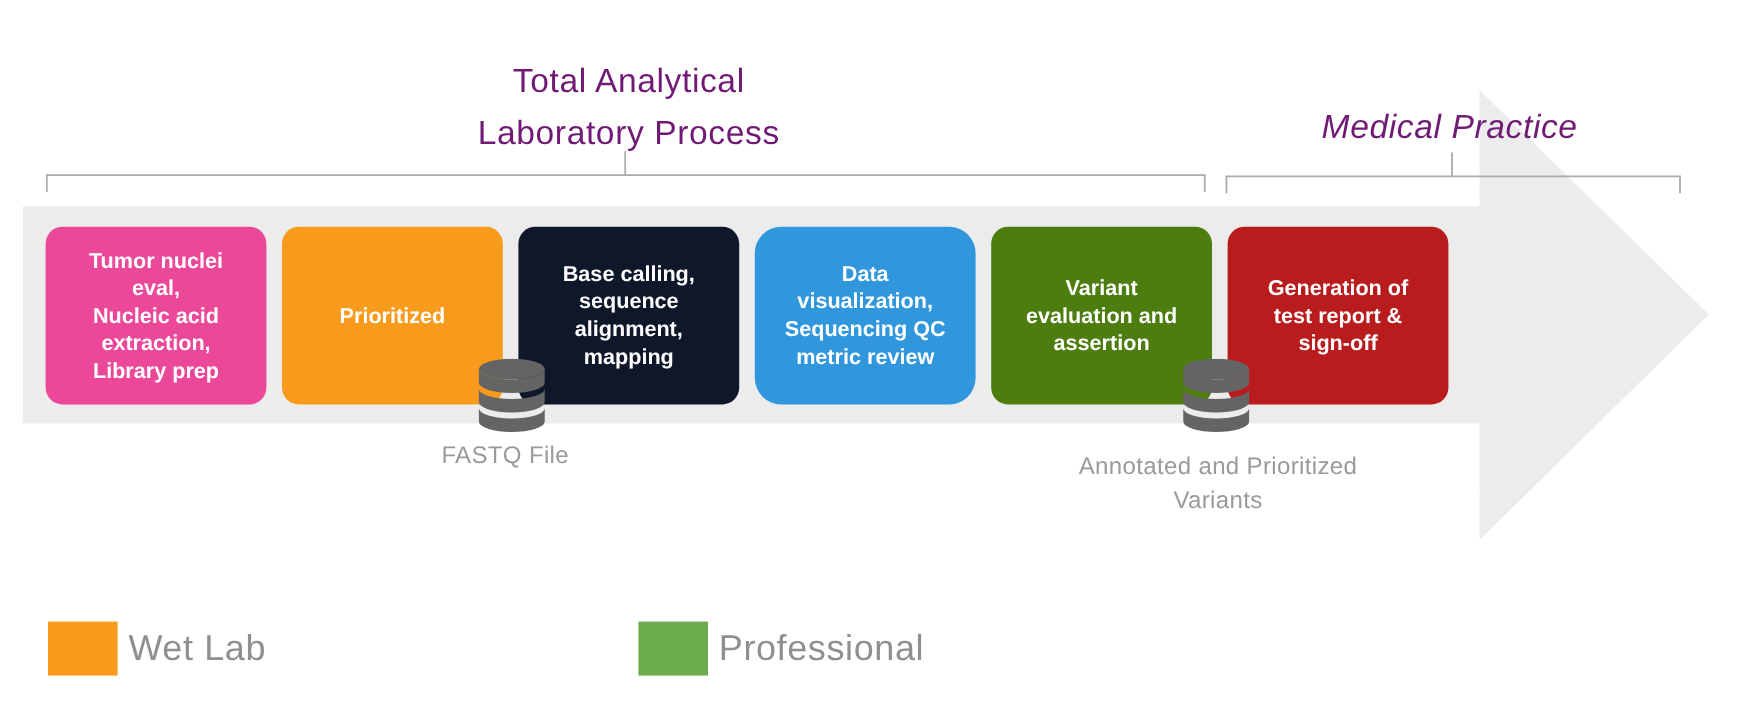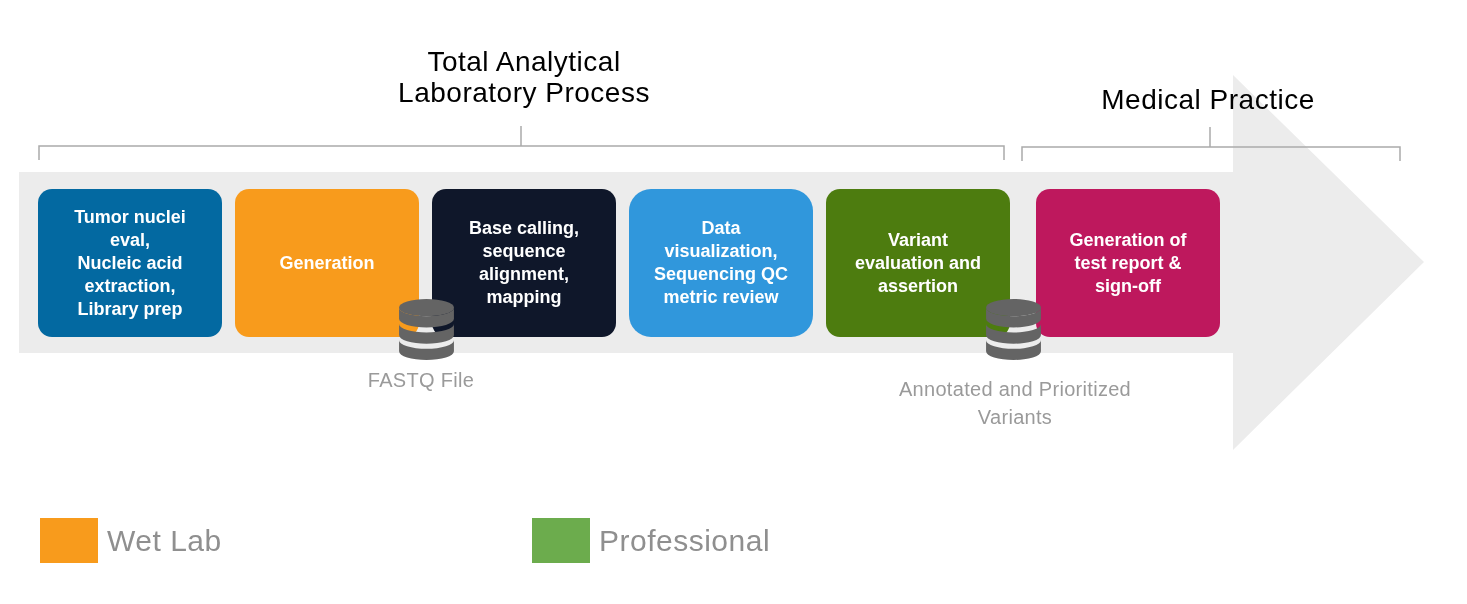--- a/index.html
+++ b/index.html
@@ -7,28 +7,28 @@
     position:relative;
     width:1467px;height:604px;
     background:#ffffff;
     font-family:"Liberation Sans", sans-serif;
     overflow:hidden;
   }
   .bg{position:absolute;left:0;top:0;}
   .title{
     position:absolute;
     text-align:center;
-    color:#000000;
+    color:#701a75;
     font-size:28px;
-    line-height:31px;
+    line-height:43px;
     white-space:pre-line;
     letter-spacing:0.5px;
   }
   .t1{left:274px;top:46px;width:500px;}
-  .t2{left:958px;top:84px;width:500px;}
+  .t2{left:958px;top:84px;width:500px;font-style:italic;}
   .stages{
     position:absolute;left:38px;top:189px;
     display:flex;gap:13px;
   }
   .stage{
     width:184px;height:148px;
     border-radius:14px;
     color:#ffffff;
     font-size:18px;line-height:23px;font-weight:bold;
     display:flex;align-items:center;justify-content:center;
@@ -74,38 +74,38 @@
     <polygon points="19,172 1233,172 1233,75 1424,262 1233,450 1233,353 19,353" fill="#ECECEC"></polygon>
     <path d="M39,160 L39,146 L1004,146 L1004,160 M521,146 L521,126" fill="none" stroke-width="1.5" stroke="#ABABAB"></path>
     <path d="M1022,161 L1022,147 L1400,147 L1400,161 M1210,147 L1210,127" fill="none" stroke-width="1.5" stroke="#ABABAB"></path>
   </svg>
 
   <div class="title t1">Total Analytical
 Laboratory Process</div>
   <div class="title t2">Medical Practice</div>
 
   <div class="stages">
-    <div class="stage" style="background-color: #0369a1;">Tumor nuclei
+    <div class="stage" style="background-color: #ec4899;">Tumor nuclei
 eval,
 Nucleic acid
 extraction,
 Library prep</div>
-    <div class="stage" style="background-color: rgb(248, 155, 28);">Generation</div>
+    <div class="stage" style="background-color: rgb(248, 155, 28);">Prioritized</div>
     <div class="stage" style="background-color: #0f172a;">Base calling,
 sequence
 alignment,
 mapping</div>
     <div class="stage" style="background-color: rgb(48, 151, 220); border-radius: 22px;">Data
 visualization,
 Sequencing QC
 metric review</div>
     <div class="stage" style="background-color: #4d7c0f;">Variant
 evaluation and
 assertion</div>
-    <div class="stage" style="background-color: #be185d; margin-left: 13px;">Generation of
+    <div class="stage" style="background-color: #b91c1c;">Generation of
 test report &amp;
 sign-off</div>
   </div>
 
   <svg class="db db1" width="57" height="63" viewBox="0 0 56 62">
     <g fill="#646464">
       <ellipse cx="28" cy="8.5" rx="27" ry="8.5"></ellipse>
       <path d="M1,8.5 a27,8.5 0 0 0 54,0 L55,19.5 a27,8.5 0 0 1 -54,0 Z"></path>
       <path d="M1,24.5 a27,8.5 0 0 0 54,0 L55,35.5 a27,8.5 0 0 1 -54,0 Z"></path>
       <path d="M1,40.5 a27,8.5 0 0 0 54,0 L55,51.5 a27,8.5 0 0 1 -54,0 Z"></path>

